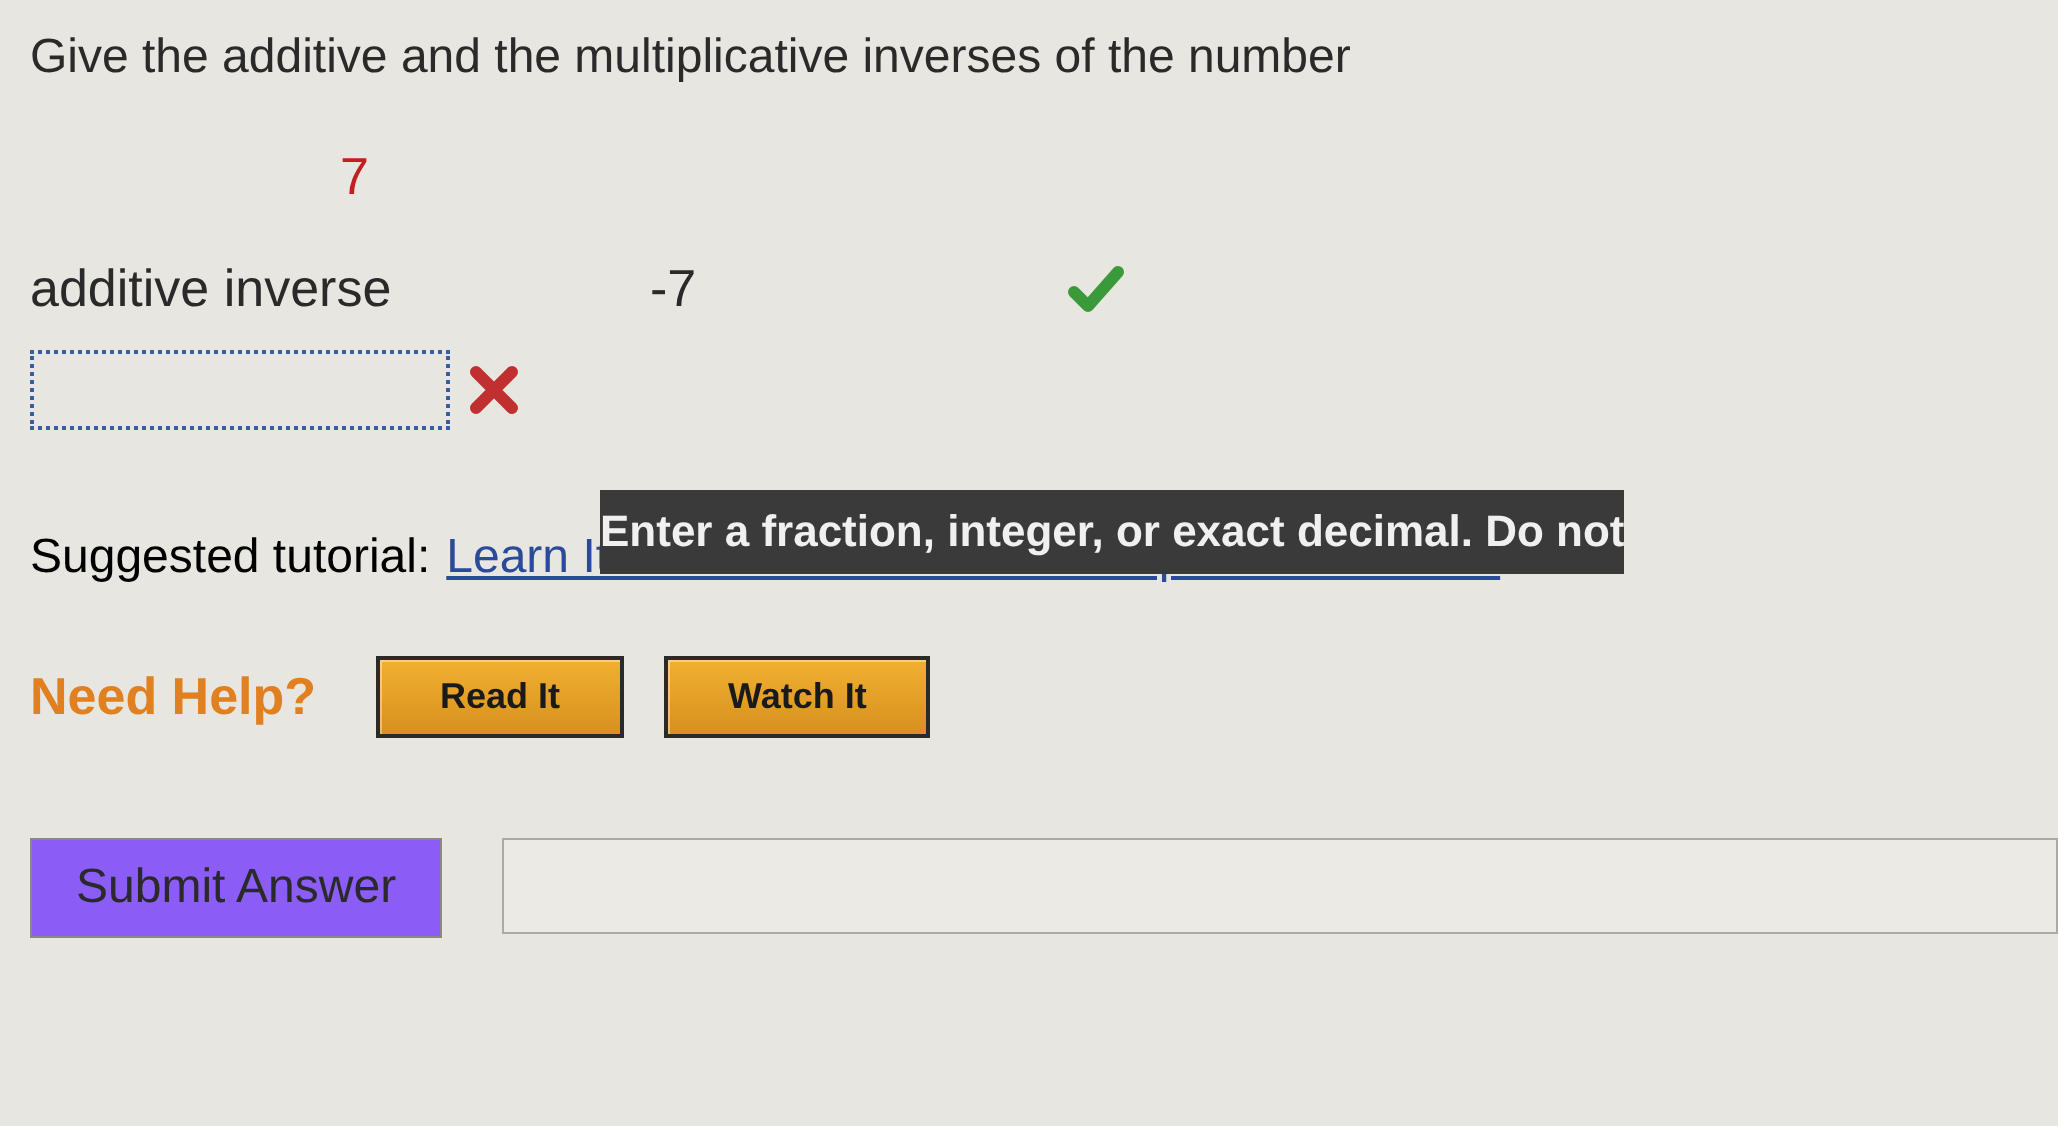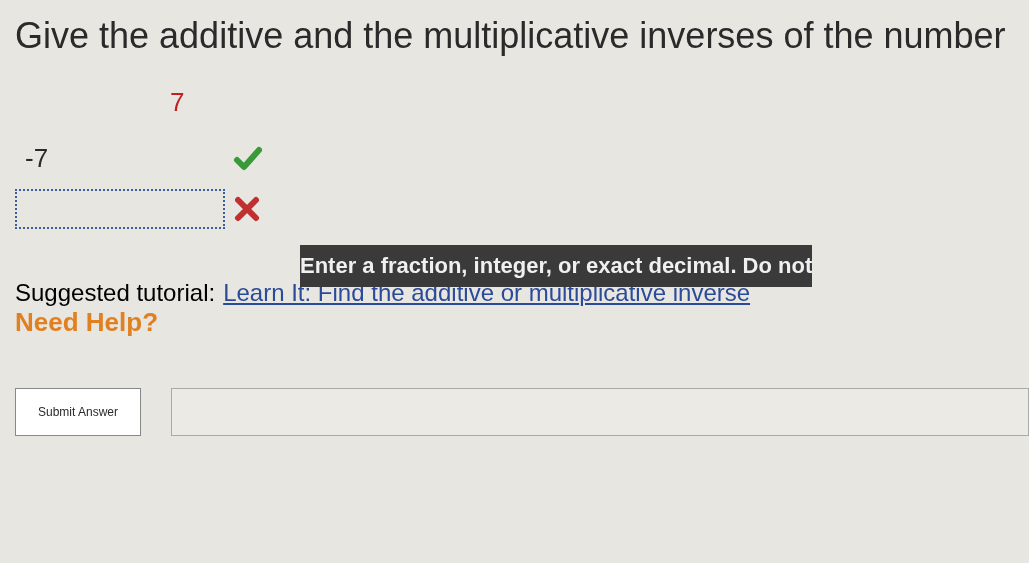--- a/index.html
+++ b/index.html
@@ -11,21 +11,21 @@
       font-family: Verdana, Arial, sans-serif;
       background: #e8e6e0;
       width: 1029px;
       height: 563px;
       overflow: hidden;
       padding: 15px 0 0 15px;
       color: #222;
       position: relative;
     }
     .question-text {
-      font-size: 36px;
+      font-size: 24px;
       color: #2a2a2a;
       margin-bottom: 30px;
       white-space: nowrap;
     }
     .number-display {
       font-size: 26px;
       color: #c02020;
       margin-left: 155px;
       margin-bottom: 25px;
     }
@@ -80,20 +80,21 @@
       color: #000000;
     }
     .suggested-link {
       color: #2a4a9a;
       text-decoration: underline;
       margin-left: 8px;
       white-space: nowrap;
       cursor: pointer;
     }
     .help-row {
+      margin-top: 35px;
       display: flex;
       align-items: center;
       gap: 20px;
     }
     .help-label {
       color: #e08020;
       font-size: 26px;
       font-weight: bold;
       margin-right: 10px;
     }
@@ -106,43 +107,44 @@
       padding: 8px 30px;
       cursor: pointer;
       box-shadow: inset 1px 1px 0 rgba(255,255,255,0.4);
     }
     .submit-row {
       margin-top: 50px;
       display: flex;
       align-items: stretch;
     }
     .submit-button {
-      background: #ffffff;
+      background: #8b5cf6;
       border: 1px solid #888;
-      font-size: 12px;
+      font-size: 24px;
       color: #2a2a2a;
       padding: 10px 22px;
       cursor: pointer;
     }
     .submit-box {
       border: 1px solid #aaa;
       margin-left: 30px;
       flex: 1;
       height: 48px;
       background: #eceae4;
     }
   </style>
 </head>
 <body>
 
 <div class="question-text">Give the additive and the multiplicative inverses of the number</div>
 
 <div class="number-display">7</div>
 
 <div class="answer-row">
+  <div class="answer-label">additive inverse</div>
   <div class="answer-value">-7</div>
   <span class="status-icon">
     <svg width="30" height="30" viewBox="0 0 30 30">
       <path d="M4 16 L11 23 L26 6" stroke="#3a9a3a" stroke-width="6" fill="none" stroke-linecap="round" stroke-linejoin="round"></path>
     </svg>
   </span>
 </div>
 
 <div class="answer-row">
   <input class="answer-input" type="text" value="" style="">
@@ -155,18 +157,20 @@
 
 <div class="tooltip">Enter a fraction, integer, or exact decimal. Do not</div>
 
 <div class="suggested-row">
   <span class="suggested-label">Suggested tutorial:</span>
   <span class="suggested-link">Learn It: Find the additive or multiplicative inverse </span>
 </div>
 
 <div class="help-row">
   <span class="help-label">Need Help?</span>
+  <button class="help-button">Read It</button>
+  <button class="help-button">Watch It</button>
 </div>
 
 <div class="submit-row">
   <button class="submit-button">Submit Answer</button>
   <div class="submit-box"></div>
 </div>
 
 </body></html>

